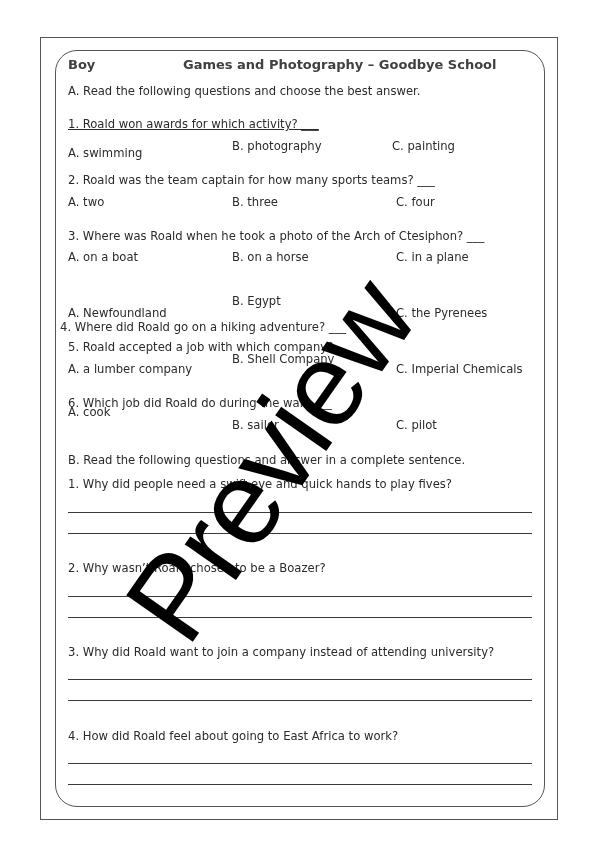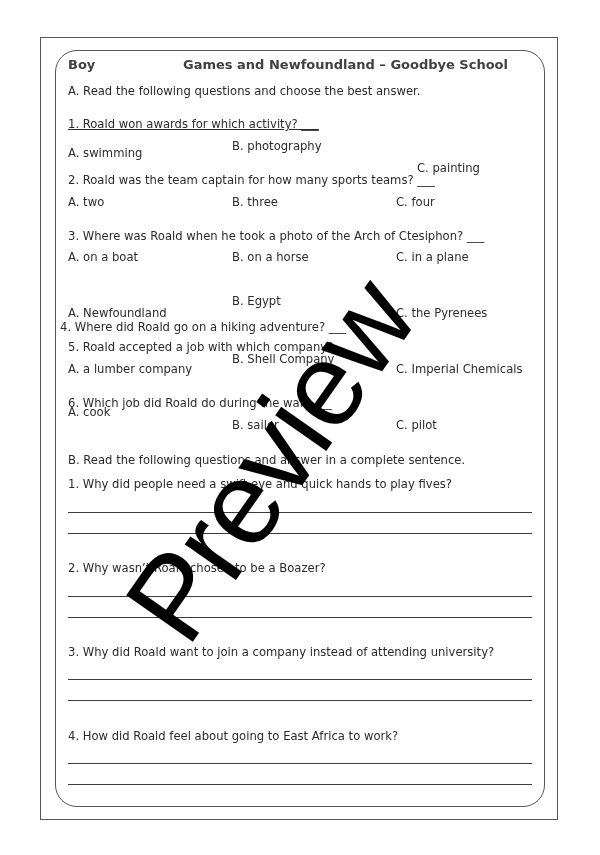--- a/index.html
+++ b/index.html
@@ -16,28 +16,28 @@
                font-family:"Liberation Sans", sans-serif; font-size:118px; color:#000; white-space:nowrap;
                letter-spacing:-2px; line-height:1; pointer-events:none; }
 </style>
 </head>
 <body>
 
 <div class="page-frame"></div>
 <div class="inner-box"></div>
 
 <div class="hdr" style="left:68px; top:57px;">Boy</div>
-<div class="hdr" style="left:183px; top:57px;">Games and Newfoundland – Goodbye School</div>
+<div class="hdr" style="left:183px; top:57px;">Games and Photography – Goodbye School</div>
 
 <div class="txt" style="left:68px; top:84px;text-align:right;">A. Read the following questions and choose the best answer.</div>
 
 <div class="txt" style="left:68px; top:117px;text-decoration:underline;">1. Roald won awards for which activity? ___</div>
 <div class="txt" style="left:68px; top:146px;">A. swimming</div>
 <div class="txt" style="left:232px; top:139px;">B. photography</div>
-<div class="txt" style="left:417px; top:139px;margin-top:22px;">C. painting</div>
+<div class="txt" style="left:392px; top:139px;">C. painting</div>
 
 <div class="txt" style="left:68px; top:173px;">2. Roald was the team captain for how many sports teams? ___</div>
 <div class="txt" style="left:68px; top:195px;">A. two</div>
 <div class="txt" style="left:232px; top:195px;">B. three</div>
 <div class="txt" style="left:396px; top:195px;">C. four</div>
 
 <div class="txt" style="left:68px; top:229px;">3. Where was Roald when he took a photo of the Arch of Ctesiphon? ___</div>
 <div class="txt" style="left:68px; top:250px;">A. on a boat</div>
 <div class="txt" style="left:232px; top:250px;">B. on a horse</div>
 <div class="txt" style="left:396px; top:250px;">C. in a plane</div>

